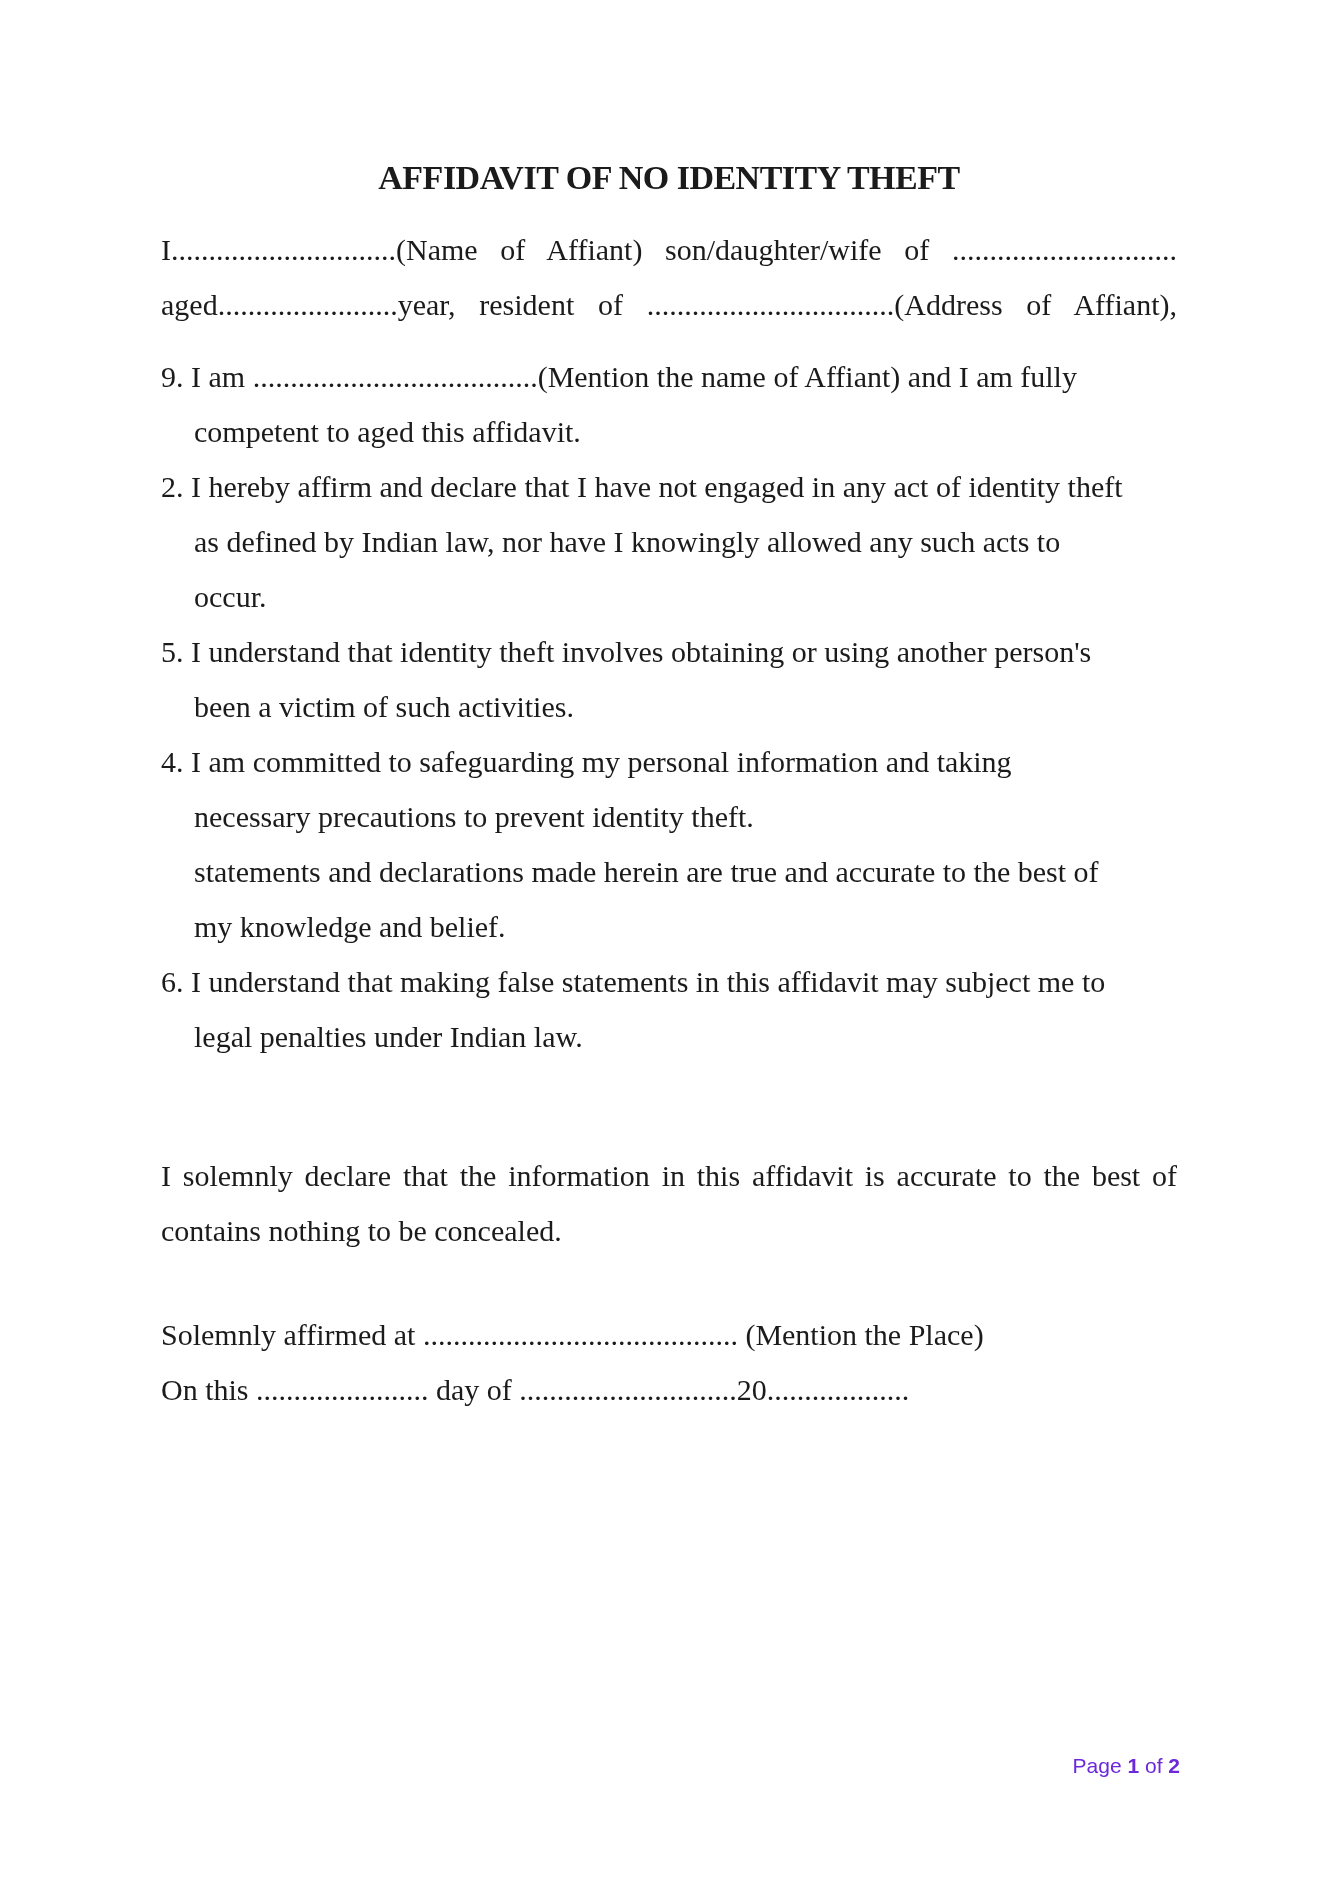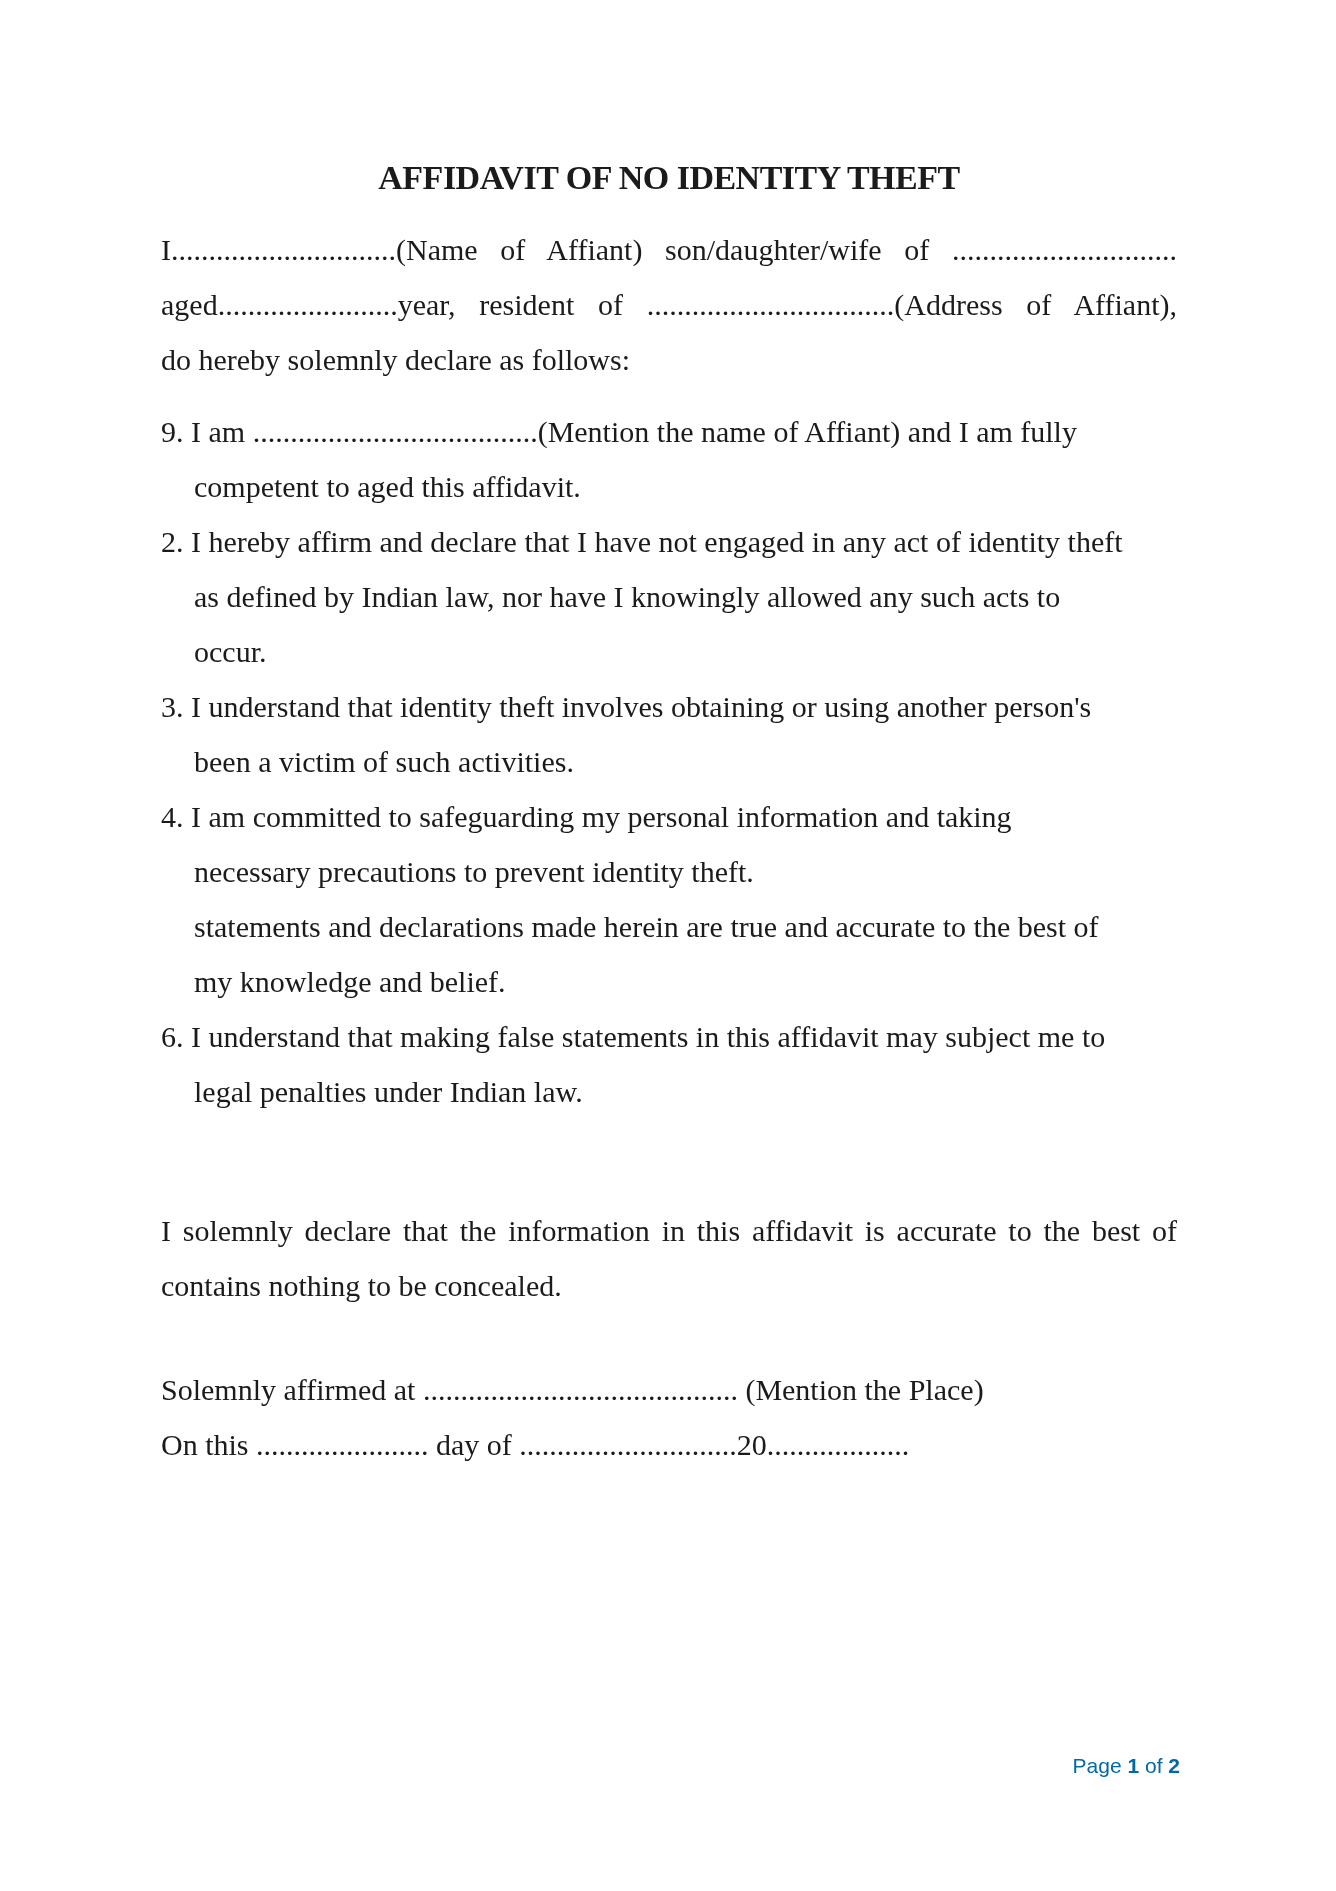--- a/index.html
+++ b/index.html
@@ -49,48 +49,47 @@
   .list  { margin-top: 17px; }
   .decl  { margin-top: 84px; }
   .close { margin-top: 49px; }
   .footer {
     position: absolute;
     right: 156px;
     top: 1753px;
     font-family: "Liberation Sans", sans-serif;
     font-size: 21px;
     line-height: 26px;
-    color: #0369a1;
+    color: #6d28d9;
     white-space: nowrap;
   }
   .footer .b { font-weight: bold; }
 </style>
 </head>
 <body>
 
 <div class="page">
   <div class="content">
 
     <h1 class="title">AFFIDAVIT OF NO IDENTITY THEFT</h1>
 
     <div class="intro">
       <div class="ln j">I..............................(Name of Affiant) son/daughter/wife of ..............................</div>
       <div class="ln j">aged........................year, resident of .................................(Address of Affiant),</div>
-      <div class="ln">do hereby solemnly declare as follows:</div>
     </div>
 
     <div class="list">
       <div class="ln">9. I am ......................................(Mention the name of Affiant) and I am fully</div>
       <div class="ln cont">competent to aged this affidavit.</div>
 
       <div class="ln">2. I hereby affirm and declare that I have not engaged in any act of identity theft</div>
       <div class="ln cont">as defined by Indian law, nor have I knowingly allowed any such acts to</div>
       <div class="ln cont">occur.</div>
 
-      <div class="ln">3. I understand that identity theft involves obtaining or using another person's</div>
+      <div class="ln">5. I understand that identity theft involves obtaining or using another person's</div>
       <div class="ln cont">been a victim of such activities.</div>
 
       <div class="ln">4. I am committed to safeguarding my personal information and taking</div>
       <div class="ln cont">necessary precautions to prevent identity theft.</div>
 
       <div class="ln cont">statements and declarations made herein are true and accurate to the best of</div>
       <div class="ln cont">my knowledge and belief.</div>
 
       <div class="ln">6. I understand that making false statements in this affidavit may subject me to</div>
       <div class="ln cont">legal penalties under Indian law.</div>

